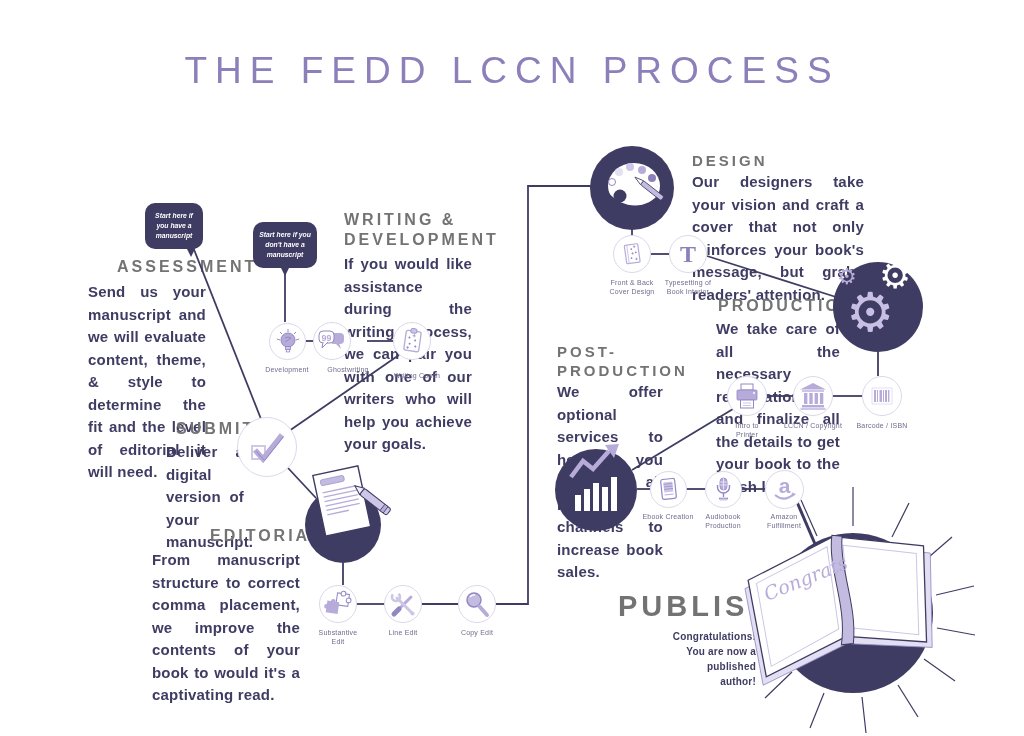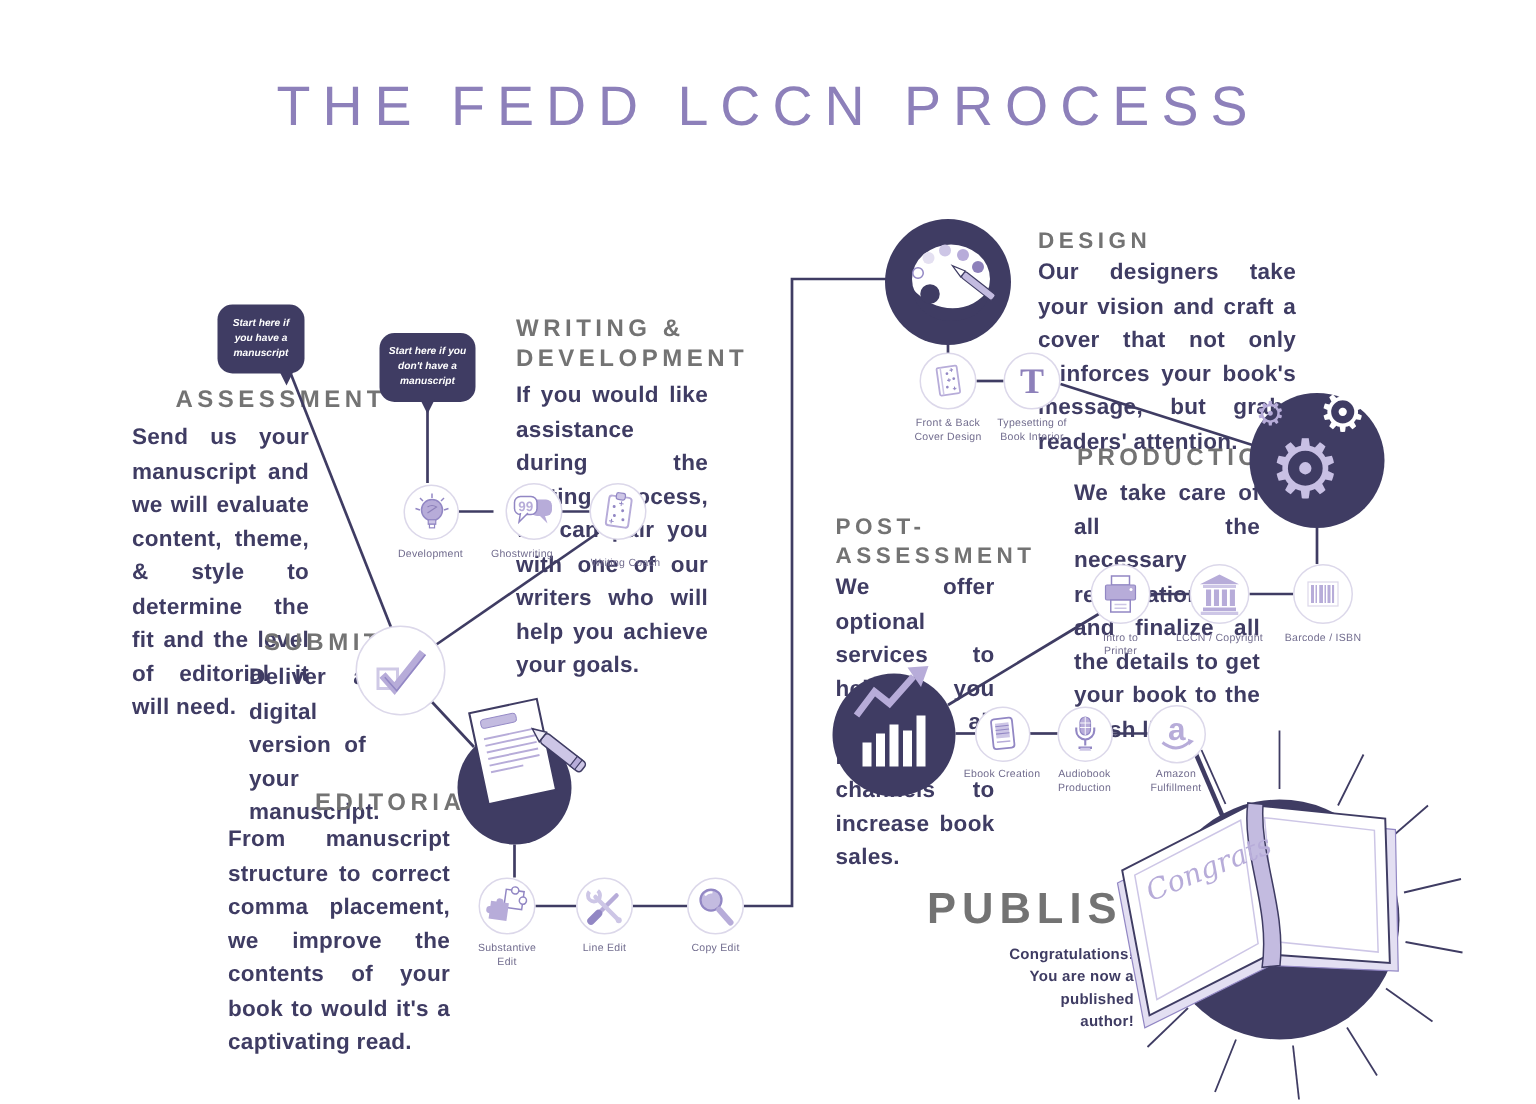--- a/index.html
+++ b/index.html
@@ -102,21 +102,21 @@
         <path d="M25,7 L23,9"></path>
         <path d="M6,14 L9,15"></path>
         <path d="M28,14 L25,15"></path>
     </g>
     <circle cx="17" cy="15" r="7" fill="#b7acd9" stroke="#9287c4" stroke-width="1"></circle>
     <path d="M14,13 q3,-2 6,0 q-3,2 -6,4" stroke="#8d80ba" stroke-width="0.8" fill="none"></path>
     <rect x="14.5" y="21.5" width="5" height="3" fill="#cdc6e6" stroke="#9287c4" stroke-width="0.8"></rect>
     <rect x="15.3" y="24.5" width="3.4" height="2.4" fill="#fff" stroke="#9287c4" stroke-width="0.8"></rect>
   </svg>
 </div>
-<div class="abs c" style="left:337px;top:322px;width:38px;height:38px;text-align:center;">
+<div class="abs c" style="left:313px;top:322px;width:38px;height:38px;text-align:center;">
   <svg width="36" height="36" viewBox="0 0 36 36">
     <rect x="16" y="10" width="14" height="11" rx="4" fill="#b7acd9"></rect>
     <path d="M25,20 L27,26 L21,20 Z" fill="#b7acd9"></path>
     <rect x="5" y="8" width="15" height="12" rx="4" fill="#fff" stroke="#9287c4" stroke-width="1"></rect>
     <path d="M9,19 L8,25 L14,19" fill="#fff" stroke="#9287c4" stroke-width="1"></path>
     <text x="12.5" y="17.5" font-size="9" font-weight="bold" fill="#b7acd9" text-anchor="middle">99</text>
   </svg>
 </div>
 <div class="abs c" style="left:393px;top:322px;width:38px;height:38px;">
   <svg width="36" height="36" viewBox="0 0 36 36">
@@ -285,21 +285,21 @@
         <rect x="25" y="13" width="1.4" height="12"></rect>
     </g>
   </svg>
 </div>
 <div class="abs lbl" style="left:747px;top:421px;">Intro to
 Printer</div>
 <div class="abs lbl" style="left:813px;top:421px;">LCCN / Copyright</div>
 <div class="abs lbl" style="left:882px;top:421px;">Barcode / ISBN</div>
 
 <div class="abs hd" style="left:557px;top:343px;font-size:15px;">POST-
-ASSESSMENT</div>
+PRODUCTION</div>
 <div class="abs bd" style="left:557px;top:381px;width:106px;">We offer optional services to help you utilize all necessary channels to increase book sales.</div>
 <div class="abs cd" style="left:555px;top:449px;width:82px;height:82px;overflow:visible;"></div>
 <svg class="abs z4" style="left:555px;top:437px;" width="90" height="94" viewBox="0 0 90 94">
   <g fill="#ffffff">
     <rect x="20" y="58" width="6" height="16"></rect>
     <rect x="29" y="52" width="6" height="22"></rect>
     <rect x="38" y="46" width="6" height="28"></rect>
     <rect x="47" y="50" width="6" height="24"></rect>
     <rect x="56" y="40" width="6" height="34"></rect>
   </g>

